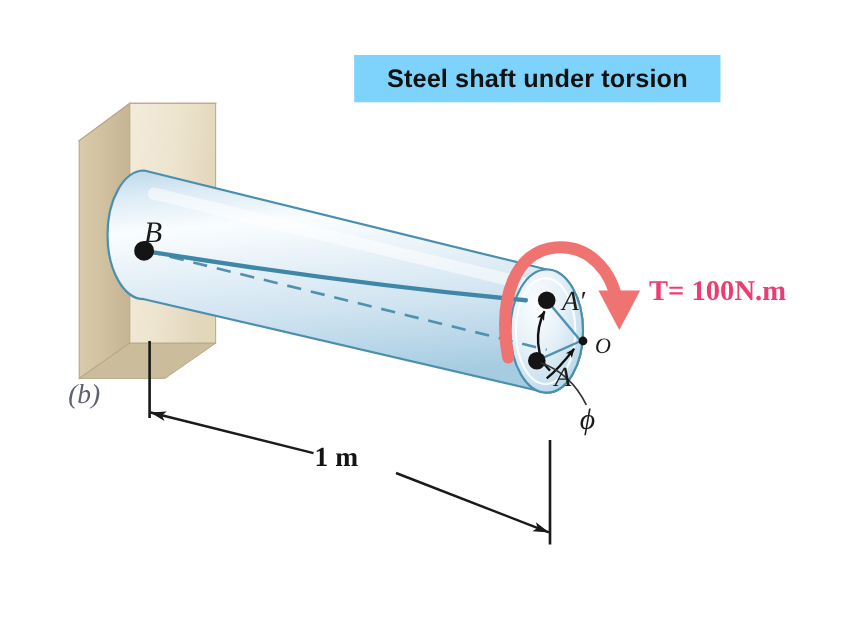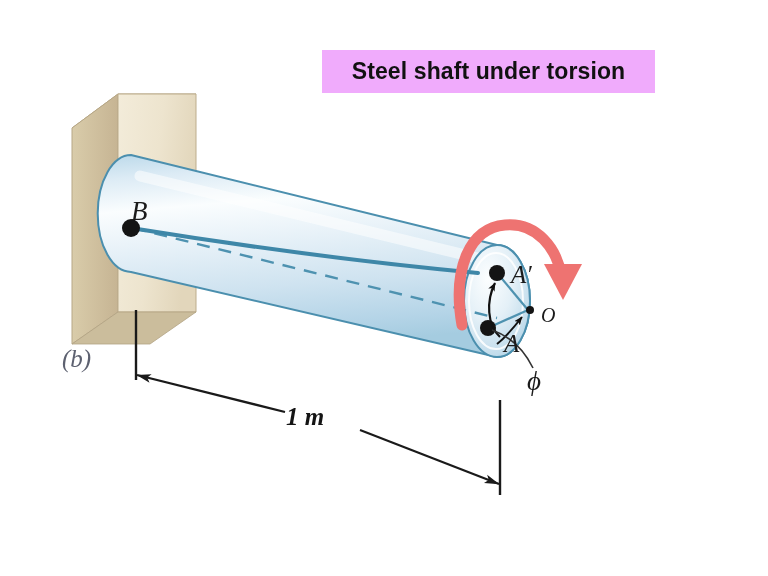--- a/index.html
+++ b/index.html
@@ -33,21 +33,21 @@
     position: absolute;
     white-space: nowrap;
     line-height: 1;
   }
   #title-banner {
     position: absolute;
     left: 322px;
     top: 50px;
     width: 333px;
     height: 43px;
-    background: #f0abfc;
+    background: #7dd3fc;
     display: flex;
     align-items: center;
     justify-content: center;
   }
   #title-text {
     font-family: "Liberation Sans", sans-serif;
     font-size: 23px;
     font-weight: 700;
     color: #111111;
     letter-spacing: .1px;
@@ -113,21 +113,20 @@
     top: 346px;
     font-family: "Liberation Serif", serif;
     font-style: italic;
     font-size: 25px;
     color: #5d6170;
   }
   #label-1m {
     left: 286px;
     top: 404px;
     font-family: "Liberation Serif", serif;
-    font-style: italic;
     font-weight: 700;
     font-size: 25px;
     color: #141414;
   }
 </style>
 </head>
 <body>
 
 <div id="figure-root">
 
@@ -242,20 +241,21 @@
       <line x1="137" y1="375" x2="285" y2="412" stroke="#1A1A1A" stroke-width="2.2" marker-start="url(#dimArrowStart)"></line>
 
       <line x1="360" y1="430" x2="499" y2="484" stroke="#1A1A1A" stroke-width="2.2" marker-end="url(#dimArrowEnd)"></line>
     </g>
   </svg>
 
   <div id="title-banner">
     <span id="title-text">Steel shaft under torsion</span>
   </div>
 
+  <span class="lbl" id="torque-label">T= 100N.m</span>
 
 
   <span class="lbl" id="label-B">B</span>
 
   <span class="lbl" id="label-Aprime">A′</span>
 
   <span class="lbl" id="label-A">A</span>
 
   <span class="lbl" id="label-O">O</span>
 

